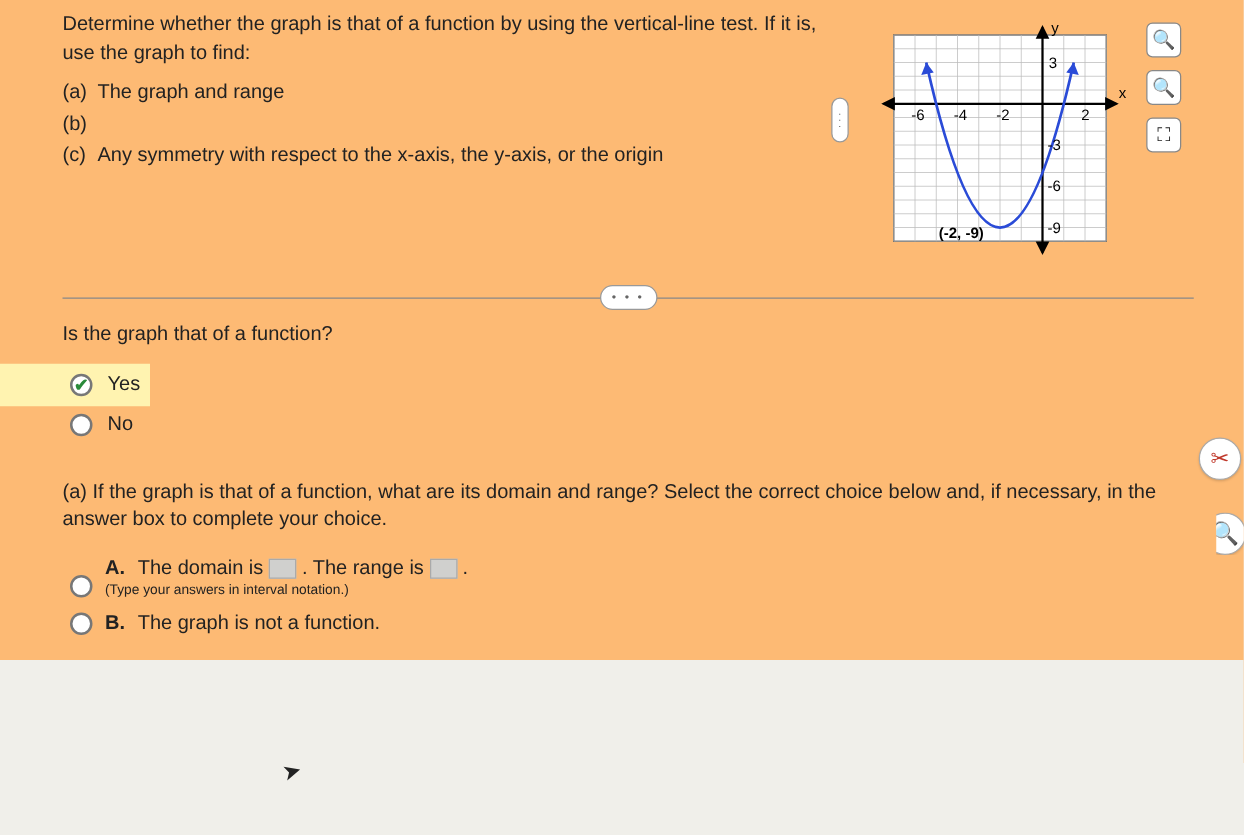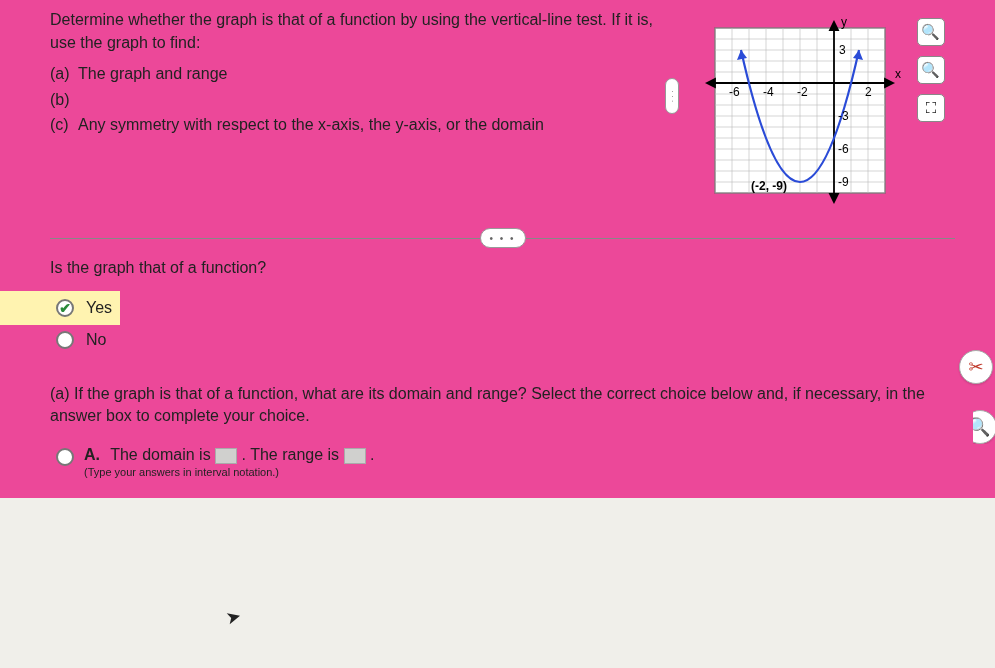--- a/index.html
+++ b/index.html
@@ -7,21 +7,21 @@
     font-family: Arial, Helvetica, sans-serif;
     background: #f0efea;
     width: 995px;
     height: 668px;
     overflow: hidden;
     position: relative;
     color: #222;
   }
   .content {
     padding: 8px 40px 10px 50px;
-    background: #ec4899;
+    background: #fdba74;
   }
   .top-row { display: flex; }
   .question-text { flex: 1; padding-right: 20px; font-size: 16px; line-height: 1.45; }
   .question-text .intro { margin-bottom: 8px; }
   .question-text ol { list-style: none; padding-left: 0; }
   .question-text ol li { margin-bottom: 2px; display:flex; }
   .question-text ol li .lab { width:28px; }
   .graph-col { width: 260px; position: relative; padding-top:10px;}
   .collapse-handle {
     width: 14px; height: 36px; border:1px solid #999; border-radius:7px;
@@ -59,21 +59,21 @@
   }
   .yes-highlight {
     background:#fff3b0;
     padding:2px 4px 2px 0;
     margin-left:-50px; padding-left:50px;
     width: 120px;
     text-align: right;
   }
 
   .part-text { margin: 34px 0 18px 0; line-height:1.4;}
-  .choice-row { display:flex; gap:10px; margin: 10px 0 4px 6px; align-items:flex-start;}
+  .choice-row { display:flex; gap:10px; margin: 10px 0 4px 6px; align-items:flex-end;}
   .choice-row .radio { margin-top:2px;}
   .choice-label { font-weight:bold; margin-right:6px;}
   .blank {
     display:inline-block; width:22px; height:16px; background:#d0d0ce; border:1px solid #aaa;
     vertical-align:middle;
   }
   .hint { font-size:11px; color:#222; margin-top:2px;}
 
   .side-circle {
     position:absolute; right:2px; width:34px; height:34px; border-radius:50%; border:1px solid #aaa;
@@ -97,21 +97,21 @@
       <ol>
         <li>
             <span class="lab">(a)</span>
             <span>The graph and range</span>
           </li>
         <li>
             <span class="lab">(b)</span>
           </li>
         <li>
             <span class="lab">(c)</span>
-            <span>Any symmetry with respect to the x-axis, the y-axis, or the domain</span>
+            <span>Any symmetry with respect to the x-axis, the y-axis, or the origin</span>
           </li>
       </ol>
     </div>
 
     <div class="graph-col">
       <div class="collapse-handle">· · ·</div>
       <div class="graph-wrap">
         <svg width="210" height="190" viewBox="0 0 210 190">
 
           <rect x="20" y="10" width="170" height="165" fill="#fff" stroke="#444"></rect>
@@ -212,20 +212,27 @@
         <span class="choice-label">A.</span>
         <span>The domain is </span>
         <span class="blank"></span>
         <span>. The range is </span>
         <span class="blank"></span>
         <span>.</span>
         <div class="hint">(Type your answers in interval notation.)</div>
       </div>
     </div>
 
+    <div class="choice-row">
+      <span class="radio"></span>
+      <div>
+        <span class="choice-label">B.</span>
+        <span>The graph is not a function.</span>
+      </div>
+    </div>
   </div>
 </div>
 
 <div class="side-circle side-scissors">
   <span>✂</span>
 </div>
 <div class="side-circle side-search">
   <span>🔍</span>
 </div>
 

